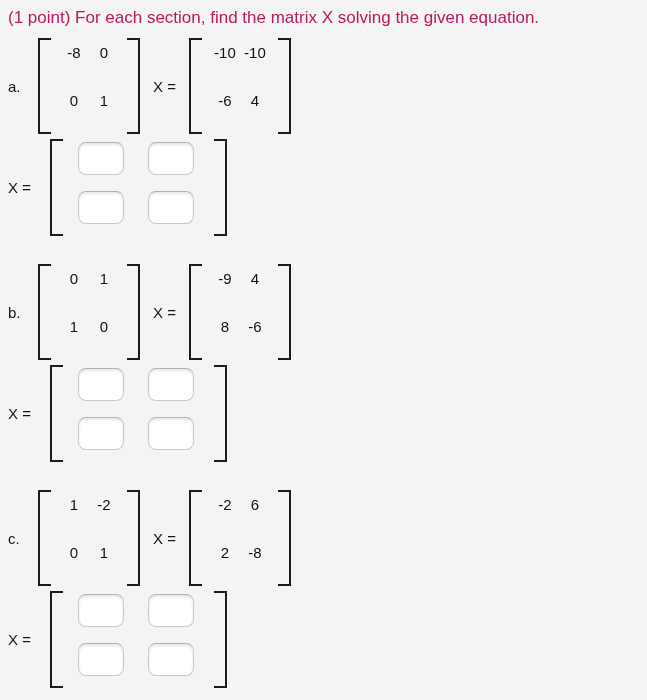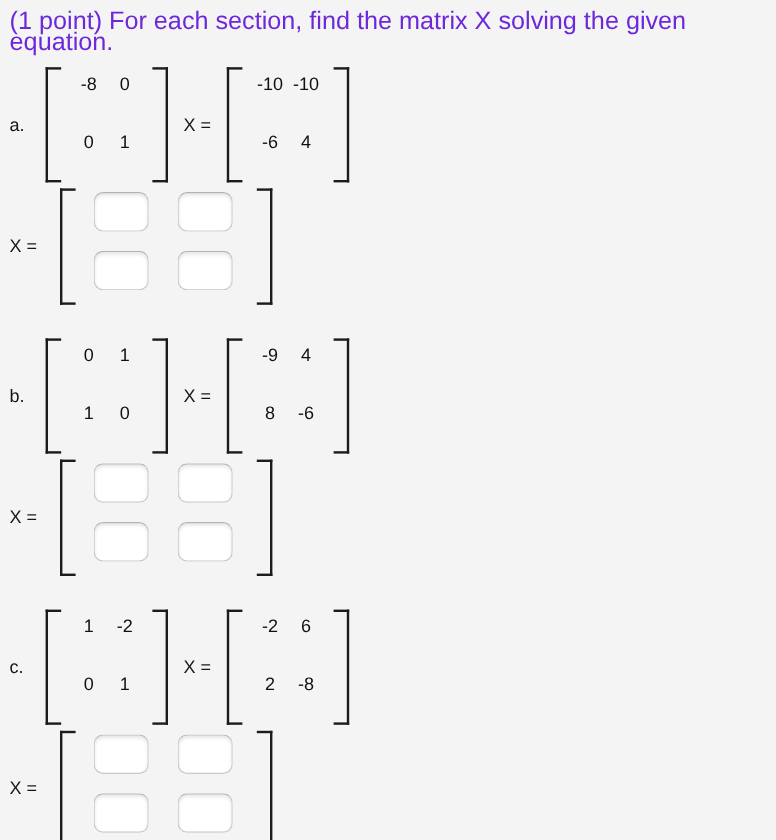--- a/index.html
+++ b/index.html
@@ -5,24 +5,24 @@
   * { box-sizing: border-box; margin: 0; padding: 0; }
   html, body { width: 647px; height: 700px; overflow: hidden; }
   body {
     background: #f4f4f4;
     font-family: "Liberation Sans", sans-serif;
     color: #151515;
     position: relative;
   }
   .page { padding: 9px 0 0 8px; }
   .title {
-    font-size: 21px;
+    font-size: 17px;
     line-height: 18px;
     margin-bottom: 11px;
-    color: #6d28d9;
+    color: #be185d;
   }
   .section { }
   .eq-row { display: flex; align-items: center; }
   .sec-label { width: 30px; font-size: 15px; flex: 0 0 30px; }
   .xeq { font-size: 15px; margin: 0 13px; white-space: nowrap; }
   .ans-row { display: flex; align-items: center; margin-top: 5px; margin-bottom: 28px; }
   .ans-row .xeq { margin: 0; width: 42px; flex: 0 0 42px; }
 
   .matrix { display: flex; align-items: stretch; height: 96px; }
   .matrix.answer { height: 97px; }

